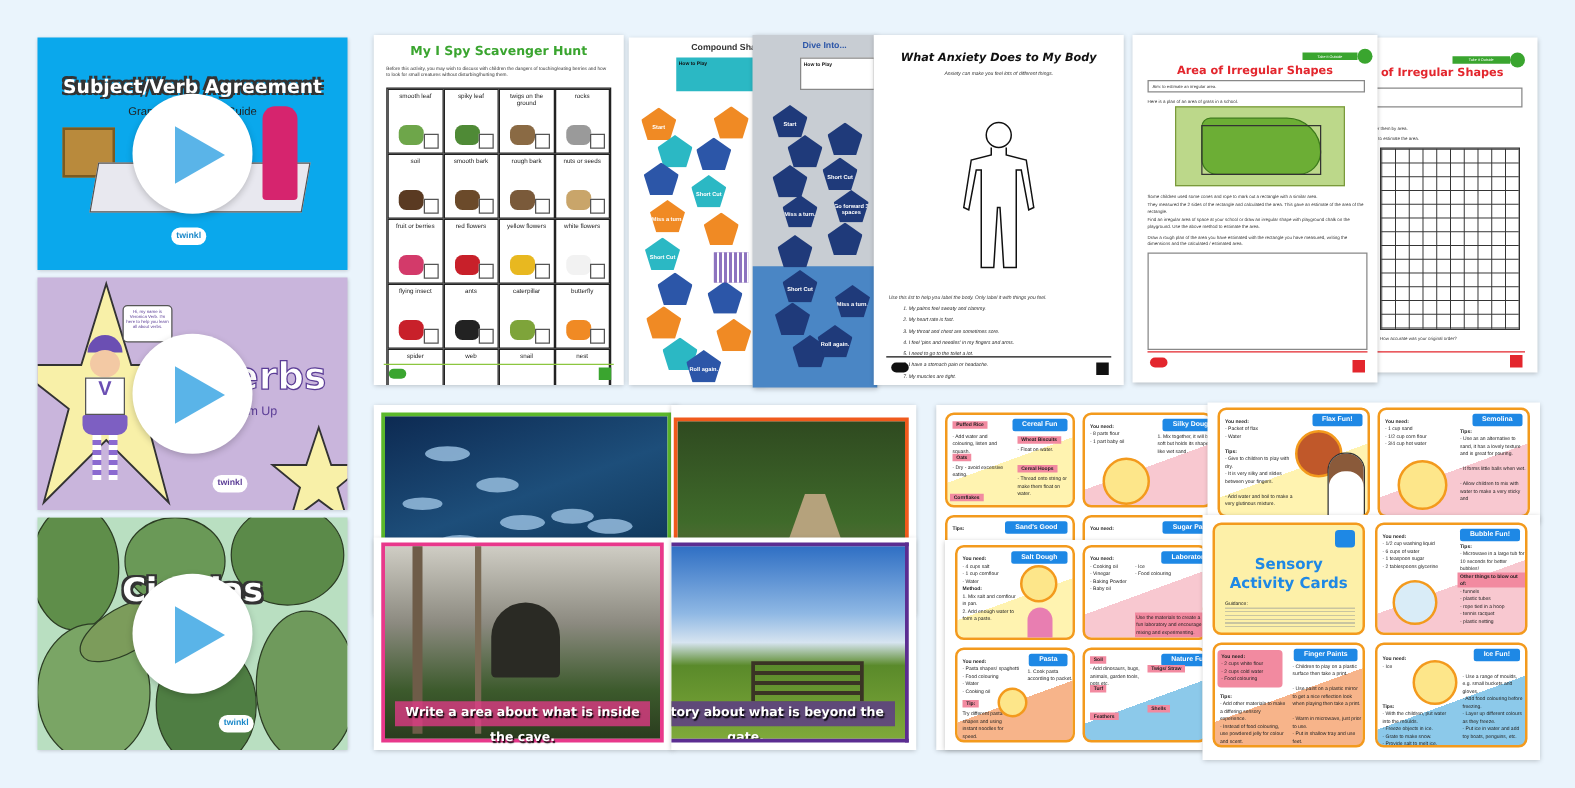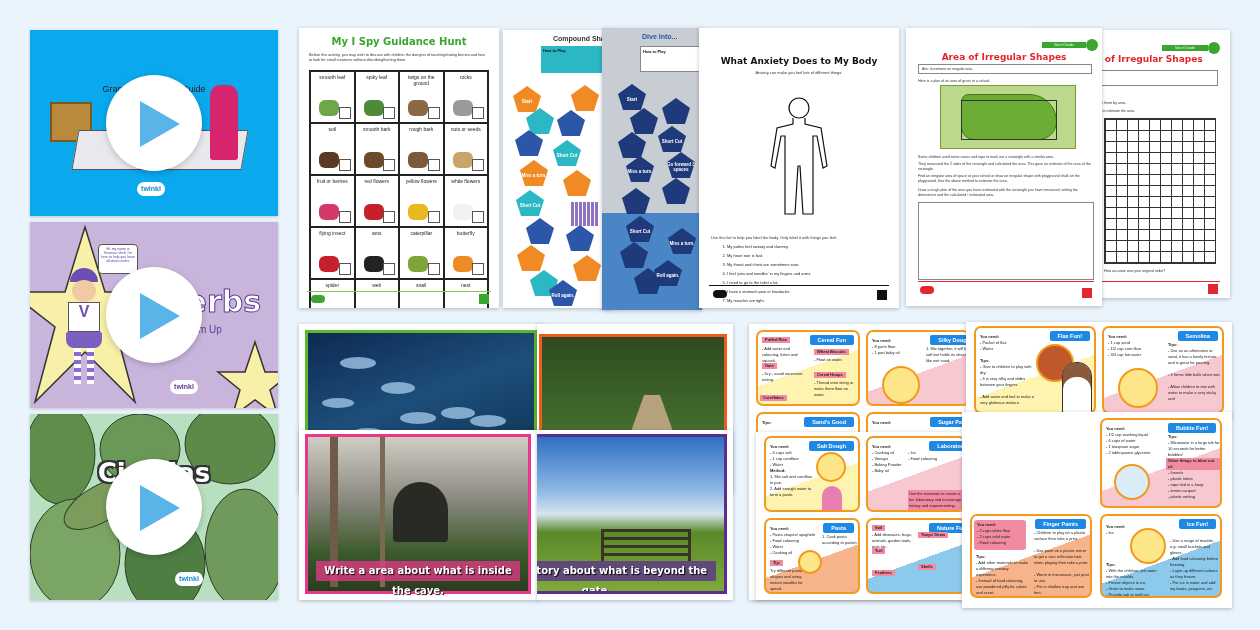--- a/index.html
+++ b/index.html
@@ -23,20 +23,21 @@
   .card .txt { position: absolute; font-size: 4px; line-height: 6px; color: #222; }
   .card .circle { position: absolute; border-radius: 50%; border: 2px solid #f39a1d; background: #fde68a; }
   .photo-frame { position: absolute; }
   .caption { position: absolute; left: 8px; right: 8px; bottom: 10px; height: 20px; text-align: center; color: #fff; font-weight: bold; font-size: 11px; line-height: 20px; font-family: "DejaVu Sans", sans-serif; text-shadow: 1px 1px 1px #000; }
   .hex { position: absolute; width: 28px; height: 26px; clip-path: polygon(50% 0, 100% 38%, 82% 100%, 18% 100%, 0 38%); font-size: 4.5px; font-weight: bold; color: #fff; display: flex; align-items: center; justify-content: center; text-align: center; padding-top: 4px; }
 </style>
 </head>
 <body>
 
 <div class="slide" style="left:30px;top:30px;width:248px;height:186px;background:#0aa8ec;" title="Subject/Verb Agreement">
+  <div class="slide-title" style="top:30px;font-size:15px;">Subject/Verb Agreement</div>
   <div class="abs" style="top:54px;width:100%;text-align:center;font-size:9px;color:#222;">Grammar Teaching Guide</div>
   <div class="abs" style="left:20px;top:72px;width:42px;height:40px;background:#b98a3c;border:2px solid #7a5a21;"></div>
   <div class="abs" style="left:45px;top:100px;width:170px;height:40px;background:#e8e8ef;border:1px solid #555;transform:skewX(-10deg);"></div>
   <div class="abs" style="left:180px;top:55px;width:28px;height:75px;background:#d6246e;border-radius:10px 10px 3px 3px;"></div>
   <div class="twinkl" style="left:107px;top:152px;">twinkl</div>
   <div class="play">
     <svg width="44" height="50" viewBox="0 0 44 50">
         <polygon points="2,2 42,25 2,48" fill="#5ab4e8"></polygon>
       </svg>
   </div>
@@ -79,21 +80,21 @@
   <div class="slide-title" style="top:44px;font-size:26px;">Cicadas</div>
   <div class="twinkl" style="left:145px;top:158px;">twinkl</div>
   <div class="play">
     <svg width="44" height="50" viewBox="0 0 44 50">
         <polygon points="2,2 42,25 2,48" fill="#5ab4e8"></polygon>
       </svg>
   </div>
 </div>
 
 <div class="sheet" style="left:299px;top:28px;width:200px;height:280px;padding:6px 10px;">
-  <div class="ws-title" style="color:#3aa52f;font-size:10px;margin-top:2px;">My I Spy Guidance Hunt</div>
+  <div class="ws-title" style="color:#3aa52f;font-size:10px;margin-top:2px;">My I Spy Scavenger Hunt</div>
   <div class="small" style="font-size:3.8px;line-height:5px;margin:6px 0 7px 0;">Before this activity, you may wish to discuss with children the dangers of touching/eating berries and how to look for small creatures without disturbing/hurting them.</div>
   <div class="grid4" id="scav-grid">
       <div class="cell"><span>smooth leaf</span><div class="pic" style="background: rgb(110, 166, 74);"></div><div class="box"></div></div>
       <div class="cell"><span>spiky leaf</span><div class="pic" style="background: rgb(79, 138, 54);"></div><div class="box"></div></div>
       <div class="cell"><span>twigs on the ground</span><div class="pic" style="background: rgb(138, 106, 68);"></div><div class="box"></div></div>
       <div class="cell"><span>rocks</span><div class="pic" style="background: rgb(154, 154, 154);"></div><div class="box"></div></div>
       <div class="cell"><span>soil</span><div class="pic" style="background: rgb(90, 58, 34);"></div><div class="box"></div></div>
       <div class="cell"><span>smooth bark</span><div class="pic" style="background: rgb(107, 74, 42);"></div><div class="box"></div></div>
       <div class="cell"><span>rough bark</span><div class="pic" style="background: rgb(122, 90, 58);"></div><div class="box"></div></div>
       <div class="cell"><span>nuts or seeds</span><div class="pic" style="background: rgb(201, 165, 106);"></div><div class="box"></div></div>
@@ -153,21 +154,21 @@
   <div class="hex" style="left:18px;top:214px;background:#1f3a7a;"></div>
   <div class="hex" style="left:32px;top:240px;background:#1f3a7a;"></div>
   <div class="hex" style="left:60px;top:70px;background:#1f3a7a;"></div>
   <div class="hex" style="left:56px;top:98px;background:#1f3a7a;">Short Cut</div>
   <div class="hex" style="left:65px;top:124px;background:#1f3a7a;">Go forward 3 spaces</div>
   <div class="hex" style="left:60px;top:150px;background:#1f3a7a;"></div>
   <div class="hex" style="left:66px;top:200px;background:#1f3a7a;">Miss a turn.</div>
   <div class="hex" style="left:52px;top:232px;background:#1f3a7a;">Roll again.</div>
 </div>
 
-<div class="sheet" style="left:699px;top:28px;width:200px;height:280px;padding:22px 12px;">
+<div class="sheet" style="left:699px;top:28px;width:200px;height:280px;padding:8px 12px;font-style:italic;">
   <div class="ws-title" style="font-size:9px;color:#111;margin-top:6px;">What Anxiety Does to My Body</div>
   <div class="small" style="text-align:center;font-size:4px;margin-top:3px;">Anxiety can make you feel lots of different things.</div>
   <svg class="abs" style="left:68px;top:68px;" width="64" height="120" viewBox="0 0 64 120">
     <circle cx="32" cy="12" r="10" fill="none" stroke="#111" stroke-width="1.2"></circle>
     <path d="M26 22 L26 28 L10 32 L4 70 L8 72 L14 40 L18 40 L18 118 L28 118 L31 70 L33 70 L36 118 L46 118 L46 40 L50 40 L56 72 L60 70 L54 32 L38 28 L38 22" fill="none" stroke="#111" stroke-width="1.2"></path>
   </svg>
   <div class="abs small" style="left:12px;top:206px;width:176px;font-size:4px;">Use this list to help you label the body. Only label it with things you feel.</div>
   <ol class="abs" id="anx-list" style="left:20px;top:214px;width:170px;font-size:4px;line-height:9px;color:#222;padding-left:8px;">
       <li>My palms feel sweaty and clammy.</li>
       <li>My heart rate is fast.</li>
@@ -353,20 +354,26 @@
     <div class="txt" style="left:4px;top:24px;">- 3/4 cup hot water</div>
     <div class="circle" style="left:14px;top:40px;width:40px;height:40px;"></div>
     <div class="txt" style="left:64px;top:14px;font-weight:bold;">Tips:</div>
     <div class="txt" style="left:64px;top:20px;width:54px;">- Use as an alternative to sand, it has a lovely texture and is great for pouring.</div>
     <div class="txt" style="left:64px;top:44px;width:54px;">- It forms little balls when wet.</div>
     <div class="txt" style="left:64px;top:56px;width:54px;">- Allow children to mix with water to make a very sticky and</div>
   </div>
 </div>
 
 <div class="sheet" style="left:962px;top:412px;width:270px;height:196px;">
+  <div class="card" style="left:8px;top:6px;width:122px;height:90px;background:#fdf0a8;">
+    <div class="abs" style="right:6px;top:4px;width:16px;height:14px;background:#1e88e5;border-radius:3px;"></div>
+    <div class="abs" style="left:10px;right:10px;top:24px;text-align:center;color:#1e88e5;font-weight:bold;font-size:12px;line-height:15px;font-family:'DejaVu Sans',sans-serif;">Sensory Activity Cards</div>
+    <div class="txt" style="left:8px;top:60px;">Guidance:</div>
+    <div class="abs" style="left:8px;top:66px;width:104px;height:16px;background:repeating-linear-gradient(180deg,#c9c5a0 0 1px,transparent 1px 3px);"></div>
+  </div>
   <div class="card" style="left:138px;top:6px;width:122px;height:90px;background:linear-gradient(160deg,#fff 55%,#f8c8d0 55%);">
     <div class="hdr">Bubble Fun!</div>
     <div class="txt" style="left:4px;top:6px;font-weight:bold;">You need:</div>
     <div class="txt" style="left:4px;top:12px;">- 1/2 cup washing liquid</div>
     <div class="txt" style="left:4px;top:18px;">- 6 cups of water</div>
     <div class="txt" style="left:4px;top:24px;">- 1 teaspoon sugar</div>
     <div class="txt" style="left:4px;top:30px;">- 2 tablespoons glycerine</div>
     <div class="circle" style="left:12px;top:44px;width:36px;height:36px;background:#d9ecf7;"></div>
     <div class="txt" style="left:66px;top:14px;font-weight:bold;">Tips:</div>
     <div class="txt" style="left:66px;top:20px;width:52px;">- Microwave in a large tub for 10 seconds for better bubbles!</div>

